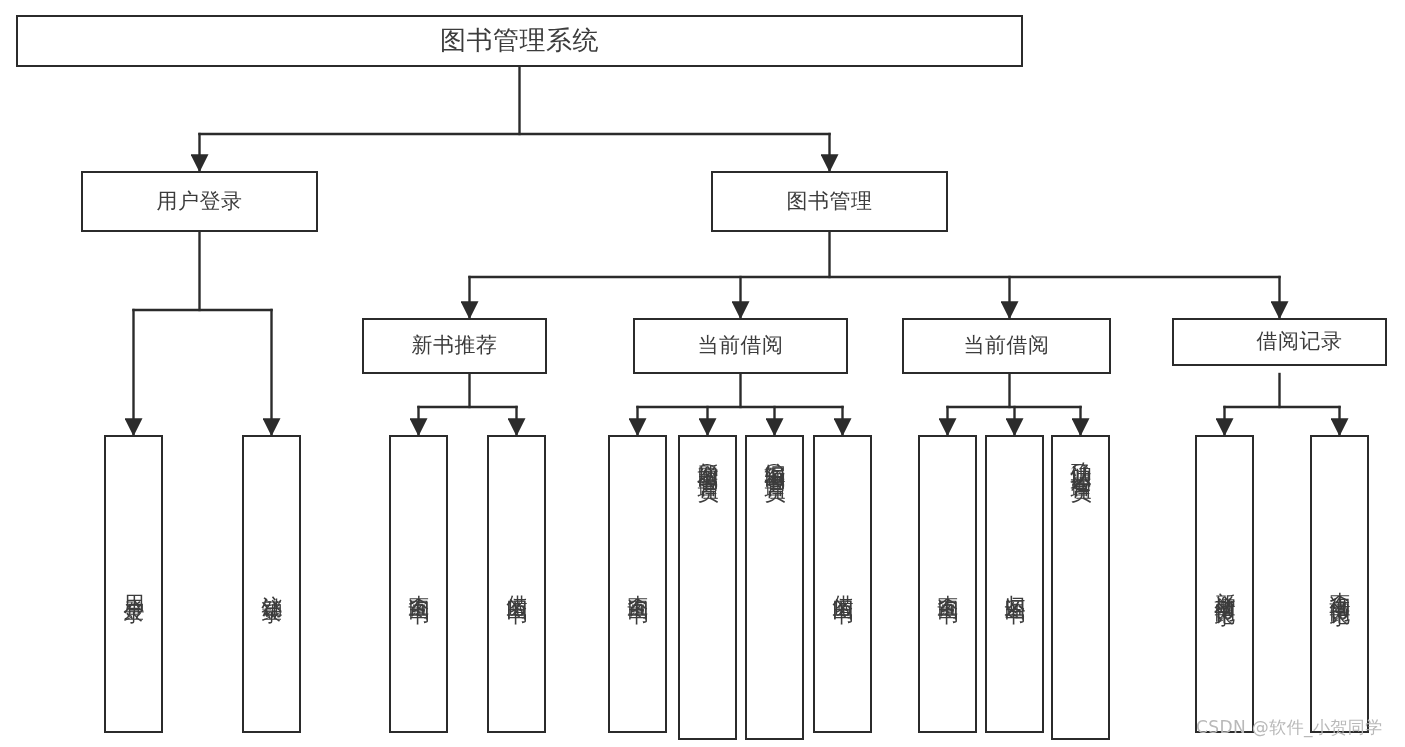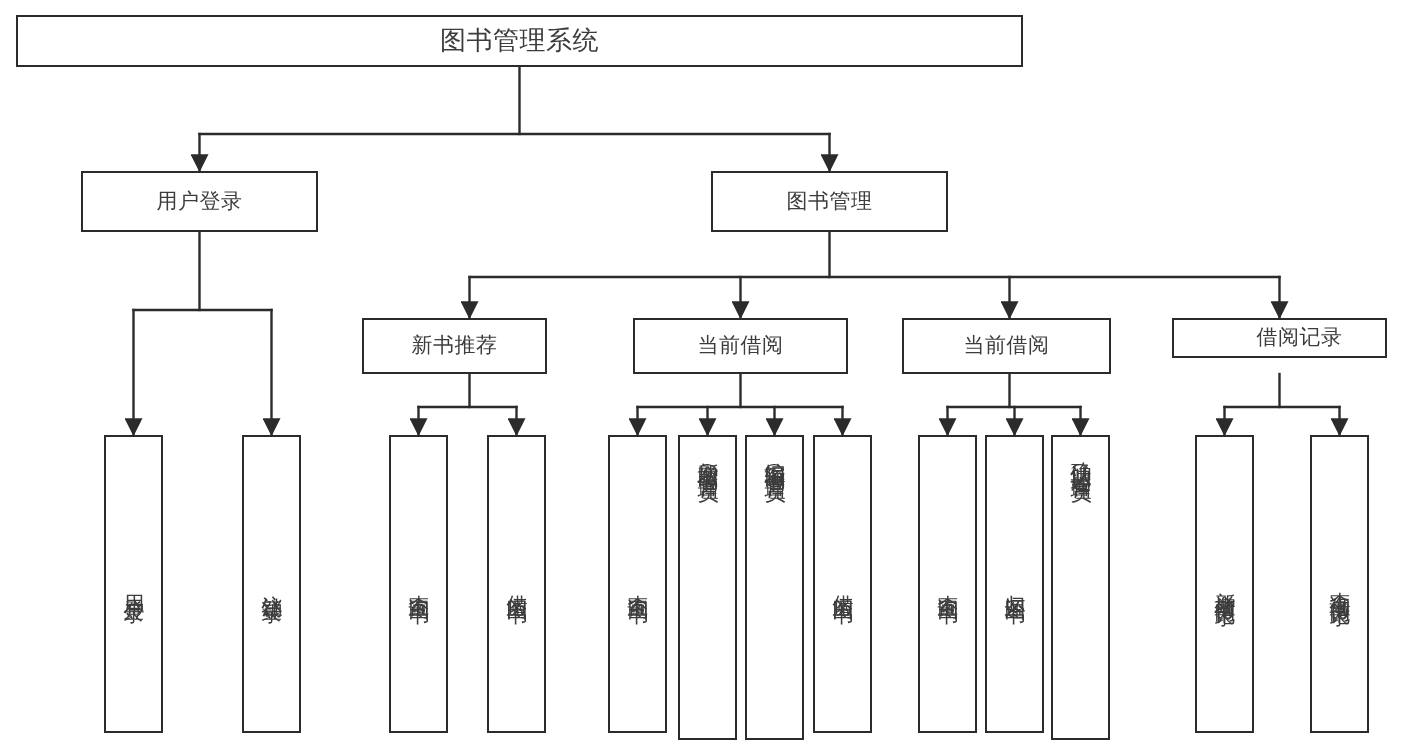--- a/index.html
+++ b/index.html
@@ -136,21 +136,21 @@
       </div>
       <div class="node horiz" style="left: 362px; top: 318px; width: 185px; height: 56px;">
         <span class="label">新书推荐</span>
       </div>
       <div class="node horiz" style="left: 633px; top: 318px; width: 215px; height: 56px;">
         <span class="label">当前借阅</span>
       </div>
       <div class="node horiz" style="left: 902px; top: 318px; width: 209px; height: 56px;">
         <span class="label">当前借阅</span>
       </div>
-      <div class="node horiz" style="left: 1172px; top: 318px; width: 215px; height: 40px; padding-left: 40px;">
+      <div class="node horiz" style="left: 1172px; top: 318px; width: 215px; height: 48px; padding-left: 40px;">
         <span class="label">借阅记录</span>
       </div>
       <div class="node vert center" style="left: 104px; top: 435px; width: 59px; height: 298px;">
         <span class="label">用户登录</span>
       </div>
       <div class="node vert center" style="left: 242px; top: 435px; width: 59px; height: 298px;">
         <span class="label">注销登录</span>
       </div>
       <div class="node vert center" style="left: 389px; top: 435px; width: 59px; height: 298px;">
         <span class="label">查询图书</span>
@@ -180,14 +180,15 @@
         <span class="label">确认归还（管理员）</span>
       </div>
       <div class="node vert center" style="left: 1195px; top: 435px; width: 59px; height: 298px;">
         <span class="label">新增借阅记录</span>
       </div>
       <div class="node vert center" style="left: 1310px; top: 435px; width: 59px; height: 298px;">
         <span class="label">查询借阅记录</span>
       </div>
     </div>
 
+  <div class="watermark" style="left: 1196px; top: 716px;">CSDN @软件_小贺同学</div>
 
 </div>
 
 </body></html>

